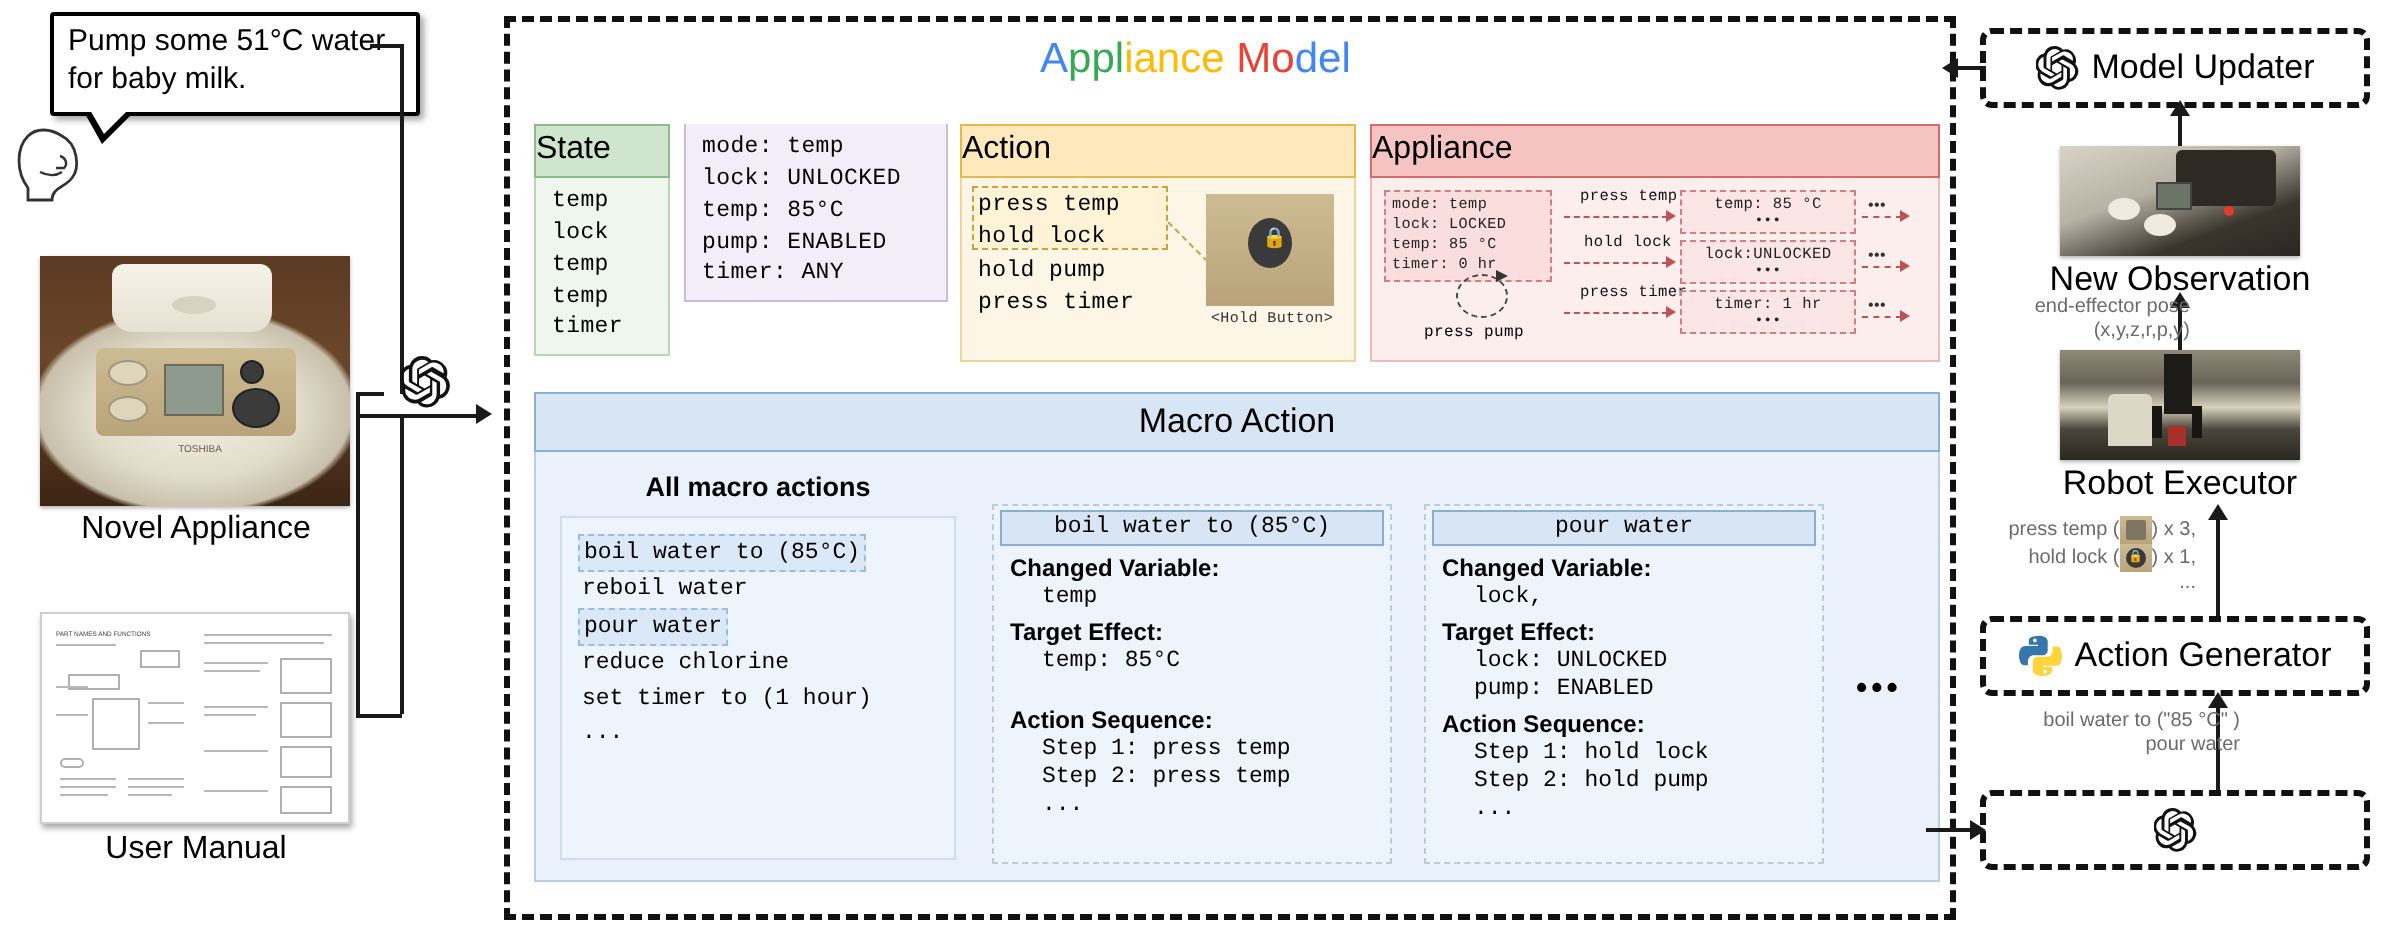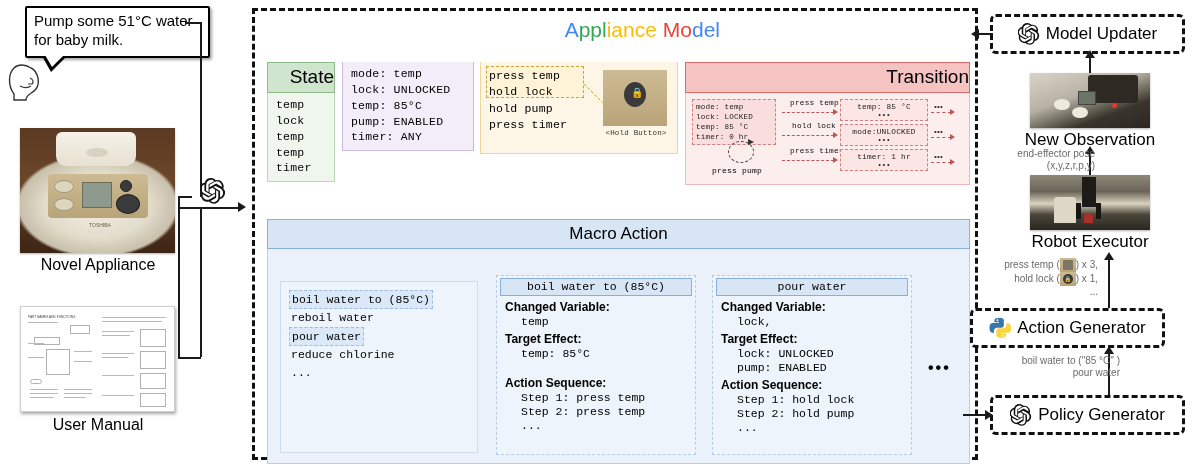--- a/index.html
+++ b/index.html
@@ -92,28 +92,28 @@
     border-bottom:8px solid #1a1a1a;
   }
 
   
   #appliance-model-panel {
     left:252px; top:8px; width:726px; height:452px;
     border:3px dashed #111;
   }
   #model-title {
     left:520px; top:18px; width:200px;
-    font-size:21px; text-align:right; font-weight:400;
+    font-size:21px; text-align:left; font-weight:400;
   }
   #model-title span { white-space:pre; }
 
   
   .cat-box { position:absolute; }
   .cat-head {
-    text-align:right; font-size:19px; padding:3px 0 4px;
+    text-align:left; font-size:16px; padding:3px 0 4px;
     border:1.2px solid;
   }
   .cat-body {
     border:1px solid; border-top:none;
     padding:4px 0 5px 8px;
     font-size:11.5px; line-height:1.38;
     letter-spacing:0.2px;
   }
 
   #box-state { left:267px; top:62px; width:68px; }
@@ -181,21 +181,21 @@
     border:1.3px dashed #444; border-radius:50%;
   }
   #press-pump-head {
     position:absolute; left:62px; top:46px; width:0;height:0;
     border-top:3.5px solid transparent;border-bottom:3.5px solid transparent;
     border-left:6px solid #333;
   }
   #press-pump-label { position:absolute; left:26px; top:72px; font-size:8px; }
 
   
-  #macro-panel { left:267px; top:219px; width:703px; height:227px;border-radius:30px; }
+  #macro-panel { left:267px; top:196px; width:703px; height:227px;border-radius:30px; }
   #macro-head {
     height:30px; background:#d7e5f5; border:1.2px solid #8ab0d8;
     text-align:center; font-size:17px; line-height:27px;
   }
   #macro-body {
     height:215px; background:#eaf1fa; border:1px solid #b9cfe8; border-top:none;
     position:relative;
   }
   #all-macro-title {
     position:absolute; left:16px; top:10px; width:190px; text-align:center;
@@ -223,21 +223,21 @@
   #macro-card-2 { left:444px; }
   #macro-ellipsis { position:absolute; left:660px; top:110px; font-size:16px; font-weight:bold; letter-spacing:2px;}
 
   
   .dash-node {
     position:absolute; border:3px dashed #111; border-radius:6px;
     background:#fff; display:flex; align-items:center; justify-content:center;
     gap:6px; font-size:17px; padding:0 8px;
   }
   #node-model-updater { left:990px; top:14px; width:195px; height:40px; }
-  #node-action-generator { left:970px; top:308px; width:195px; height:40px; }
+  #node-action-generator { left:990px; top:308px; width:195px; height:40px; }
   #node-policy-generator { left:990px; top:395px; width:195px; height:40px; }
 
   #obs-photo {
     left:1030px; top:73px; width:120px; height:55px;
     background:linear-gradient(160deg,#d9d4c7 0%,#b7b2a4 40%,#3a352c 72%,#2b2620 100%);
     box-shadow:0 1px 2px rgba(0,0,0,.3); overflow:hidden;
   }
   #obs-photo .lid { position:absolute; left:58px; top:2px; width:50px; height:28px;
                     background:#2e2a23; border-radius:3px; }
   #obs-photo .scr { position:absolute; left:48px; top:18px; width:18px; height:14px;
@@ -375,41 +375,42 @@
   <div class="cat-body mono">
     <div>mode: temp</div>
     <div>lock: UNLOCKED</div>
     <div>temp: 85°C</div>
     <div>pump: ENABLED</div>
     <div>timer: ANY</div>
   </div>
 </div>
 
 <div class="abs cat-box" id="box-action">
+  <div class="cat-head">Action</div>
   <div class="cat-body">
     <div id="action-sel-box"></div>
     <div class="mono" id="action-list">
       <div>press temp</div>
       <div>hold lock</div>
       <div>hold pump</div>
       <div>press timer</div>
     </div>
     <svg id="action-connector" viewBox="0 0 22 22">
       <line x1="0" y1="0" x2="20" y2="20" stroke="#c9a33c" stroke-width="1" stroke-dasharray="3,2"></line>
     </svg>
     <div id="hold-button-thumb">
       <div class="lockcircle"></div>
       <div class="lockglyph">🔒</div>
     </div>
     <div class="mono" id="hold-button-label">&lt;Hold Button&gt;</div>
   </div>
 </div>
 
 <div class="abs cat-box" id="box-transition">
-  <div class="cat-head">Transition</div>
+  <div class="cat-head">Appliance</div>
   <div class="cat-body">
     <div class="tr-state mono" style="left:6px;top:6px;width:84px;">
       <div>mode: temp</div>
       <div>lock: LOCKED</div>
       <div>temp: 85 °C</div>
       <div>timer: 0 hr</div>
     </div>
 
     <div id="press-pump-loop"></div>
     <div id="press-pump-head"></div>
@@ -422,21 +423,21 @@
       <span>temp: 85 °C</span><span class="dots">•••</span>
     </div>
     <div class="tr-dots-right" style="left:248px;top:8px;">•••</div>
     <div class="tr-arrow" style="left:245px;top:19px;width:20px;"></div>
     <div class="tr-head" style="left:264px;top:16px;"></div>
 
     <div class="tr-label mono" style="left:106px;top:28px;">hold lock</div>
     <div class="tr-arrow" style="left:96px;top:42px;width:52px;"></div>
     <div class="tr-head" style="left:147px;top:39px;"></div>
     <div class="tr-res mono" style="left:154px;top:31px;width:88px;height:22px;">
-      <span>mode:UNLOCKED</span><span class="dots">•••</span>
+      <span>lock:UNLOCKED</span><span class="dots">•••</span>
     </div>
     <div class="tr-dots-right" style="left:248px;top:33px;">•••</div>
     <div class="tr-arrow" style="left:245px;top:44px;width:20px;"></div>
     <div class="tr-head" style="left:264px;top:41px;"></div>
 
     <div class="tr-label mono" style="left:104px;top:53px;">press timer</div>
     <div class="tr-arrow" style="left:96px;top:67px;width:52px;"></div>
     <div class="tr-head" style="left:147px;top:64px;"></div>
     <div class="tr-res mono" style="left:154px;top:56px;width:88px;height:22px;">
       <span>timer: 1 hr</span><span class="dots">•••</span>
@@ -444,25 +445,27 @@
     <div class="tr-dots-right" style="left:248px;top:58px;">•••</div>
     <div class="tr-arrow" style="left:245px;top:69px;width:20px;"></div>
     <div class="tr-head" style="left:264px;top:66px;"></div>
   </div>
 </div>
 
 <div class="abs" id="macro-panel">
   <div id="macro-head">Macro Action</div>
   <div id="macro-body">
 
+    <div id="all-macro-title">All macro actions</div>
     <div class="mono" id="all-macro-list">
       <div><span class="sel">boil water to (85°C)</span></div>
       <div>reboil water</div>
       <div><span class="sel">pour water</span></div>
       <div>reduce chlorine</div>
+      <div>set timer to (1 hour)</div>
       <div>...</div>
     </div>
 
     <div class="macro-card" id="macro-card-1">
       <div class="macro-card-title mono">boil water to (85°C)</div>
       <div class="lbl">Changed Variable:</div>
       <div class="val mono">temp</div>
       <div class="lbl">Target Effect:</div>
       <div class="val mono">temp: 85°C</div>
       <div style="height:12px;"></div>
@@ -553,17 +556,16 @@
 
 <div class="abs edge-label" id="label-macros">
   <div>boil water to ("85 °C" )</div>
   <div>pour water</div>
 </div>
 
 <div class="abs dash-node" id="node-policy-generator">
   <svg class="oai" viewBox="0 0 24 24">
     <path fill="#111" d="M21.5 9.8a5.9 5.9 0 0 0-.5-4.9 6 6 0 0 0-6.4-2.9A5.9 5.9 0 0 0 10.1 0a6 6 0 0 0-5.7 4.1A5.9 5.9 0 0 0 .5 7a6 6 0 0 0 .7 7 5.9 5.9 0 0 0 .5 4.9 6 6 0 0 0 6.4 2.9 5.9 5.9 0 0 0 4.4 2 6 6 0 0 0 5.7-4.1 5.9 5.9 0 0 0 4-2.9 6 6 0 0 0-.7-7Zm-9 12.5a4.4 4.4 0 0 1-2.8-1l.1-.1 4.7-2.7a.8.8 0 0 0 .4-.7v-6.6l2 1.2v5.5a4.5 4.5 0 0 1-4.4 4.4ZM3 18a4.4 4.4 0 0 1-.5-3l.1.1 4.7 2.7a.8.8 0 0 0 .8 0l5.7-3.3v2.3l-4.8 2.8A4.5 4.5 0 0 1 3 18ZM1.8 7.9a4.4 4.4 0 0 1 2.3-2v5.6a.8.8 0 0 0 .4.7l5.7 3.3-2 1.2-4.8-2.8a4.5 4.5 0 0 1-1.6-6Zm16.3 3.8L12.4 8.4l2-1.1 4.8 2.7a4.5 4.5 0 0 1-.7 8V12.4a.8.8 0 0 0-.4-.7ZM20.1 8 20 8l-4.7-2.8a.8.8 0 0 0-.8 0L8.8 8.5V6.2l4.8-2.7a4.5 4.5 0 0 1 6.5 4.6ZM7.7 12.9l-2-1.2V6.2a4.5 4.5 0 0 1 7.4-3.4l-.1.1-4.7 2.7a.8.8 0 0 0-.4.7v6.6Zm1.1-2.4L11.3 9l2.6 1.5v3L11.3 15l-2.5-1.5v-3Z"></path>
   </svg>
-  <span>Policy Generator</span>
 </div>
 
 <div class="abs line hline" style="left:963px;top:414px;width:24px;"></div>
 <div class="abs arrow-r" style="left:985px;top:410px;"></div>
 
 </body></html>

